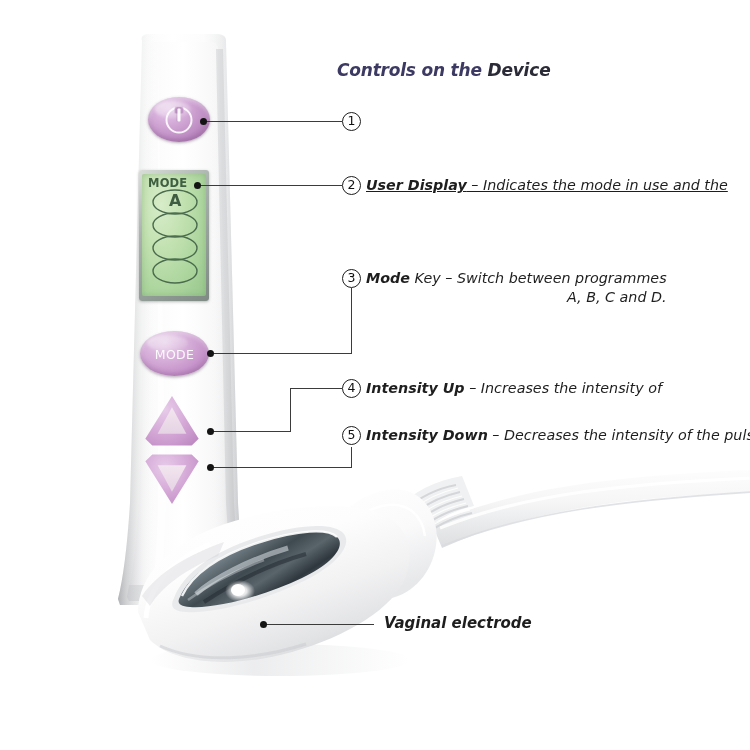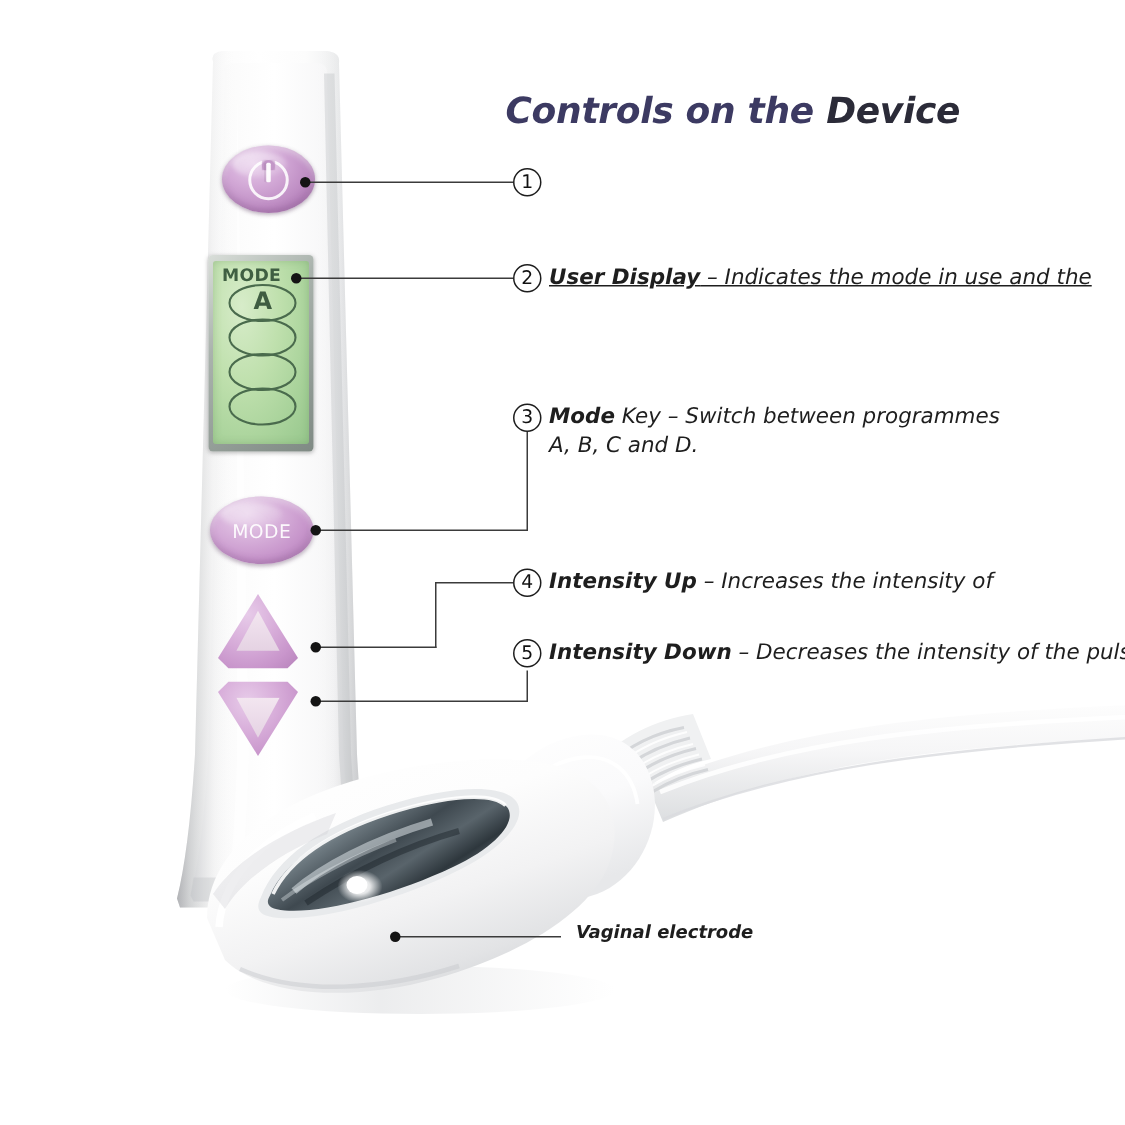--- a/index.html
+++ b/index.html
@@ -15,21 +15,21 @@
     overflow: hidden;
     font-family: "DejaVu Sans", sans-serif;
   }
 
   
   .title {
     position: absolute;
     left: 337px;
     top: 60px;
     font-family: "DejaVu Sans", sans-serif;
-    font-size: 24px;
+    font-size: 17px;
     font-style: italic;
     font-weight: bold;
     color: #3c3a62;
     letter-spacing: -0.2px;
     white-space: nowrap;
   }
   .title .t-light { font-weight: bold; color: #2b2b38; }
 
   
   .callout {
@@ -457,30 +457,30 @@
   <div class="numcircle" style="left:342px; top:176px;">2</div>
   <div class="numcircle" style="left:342px; top:269px;">3</div>
   <div class="numcircle" style="left:342px; top:379px;">4</div>
   <div class="numcircle" style="left:342px; top:426px;">5</div>
 
 
   <div class="callout" style="left:366px; top:176px;text-decoration:underline;">
     <span class="lead">User Display</span><span class="rest"> – Indicates the mode in use and the</span>
   </div>
 
-  <div class="callout" style="left:366px; top:269px;">
+  <div class="callout" style="left:366px; top:269px;text-align:right;">
     <span class="lead">Mode</span><span class="rest"> Key – Switch between programmes</span>
     <span class="line2 rest">A, B, C and D.</span>
   </div>
 
   <div class="callout" style="left:366px; top:379px;font-style:italic;">
     <span class="lead">Intensity Up</span><span class="rest"> – Increases the intensity of</span>
   </div>
 
   <div class="callout" style="left:366px; top:426px;">
     <span class="lead">Intensity Down</span><span class="rest"> – Decreases the intensity of the pulses.</span>
   </div>
 
-  <div class="callout" style="left:384px; top:614px; font-size:12px;">
+  <div class="callout" style="left:384px; top:614px; font-size:15px;">
     <span class="lead">Vaginal electrode</span>
   </div>
 
 </div>
 
 </body></html>

